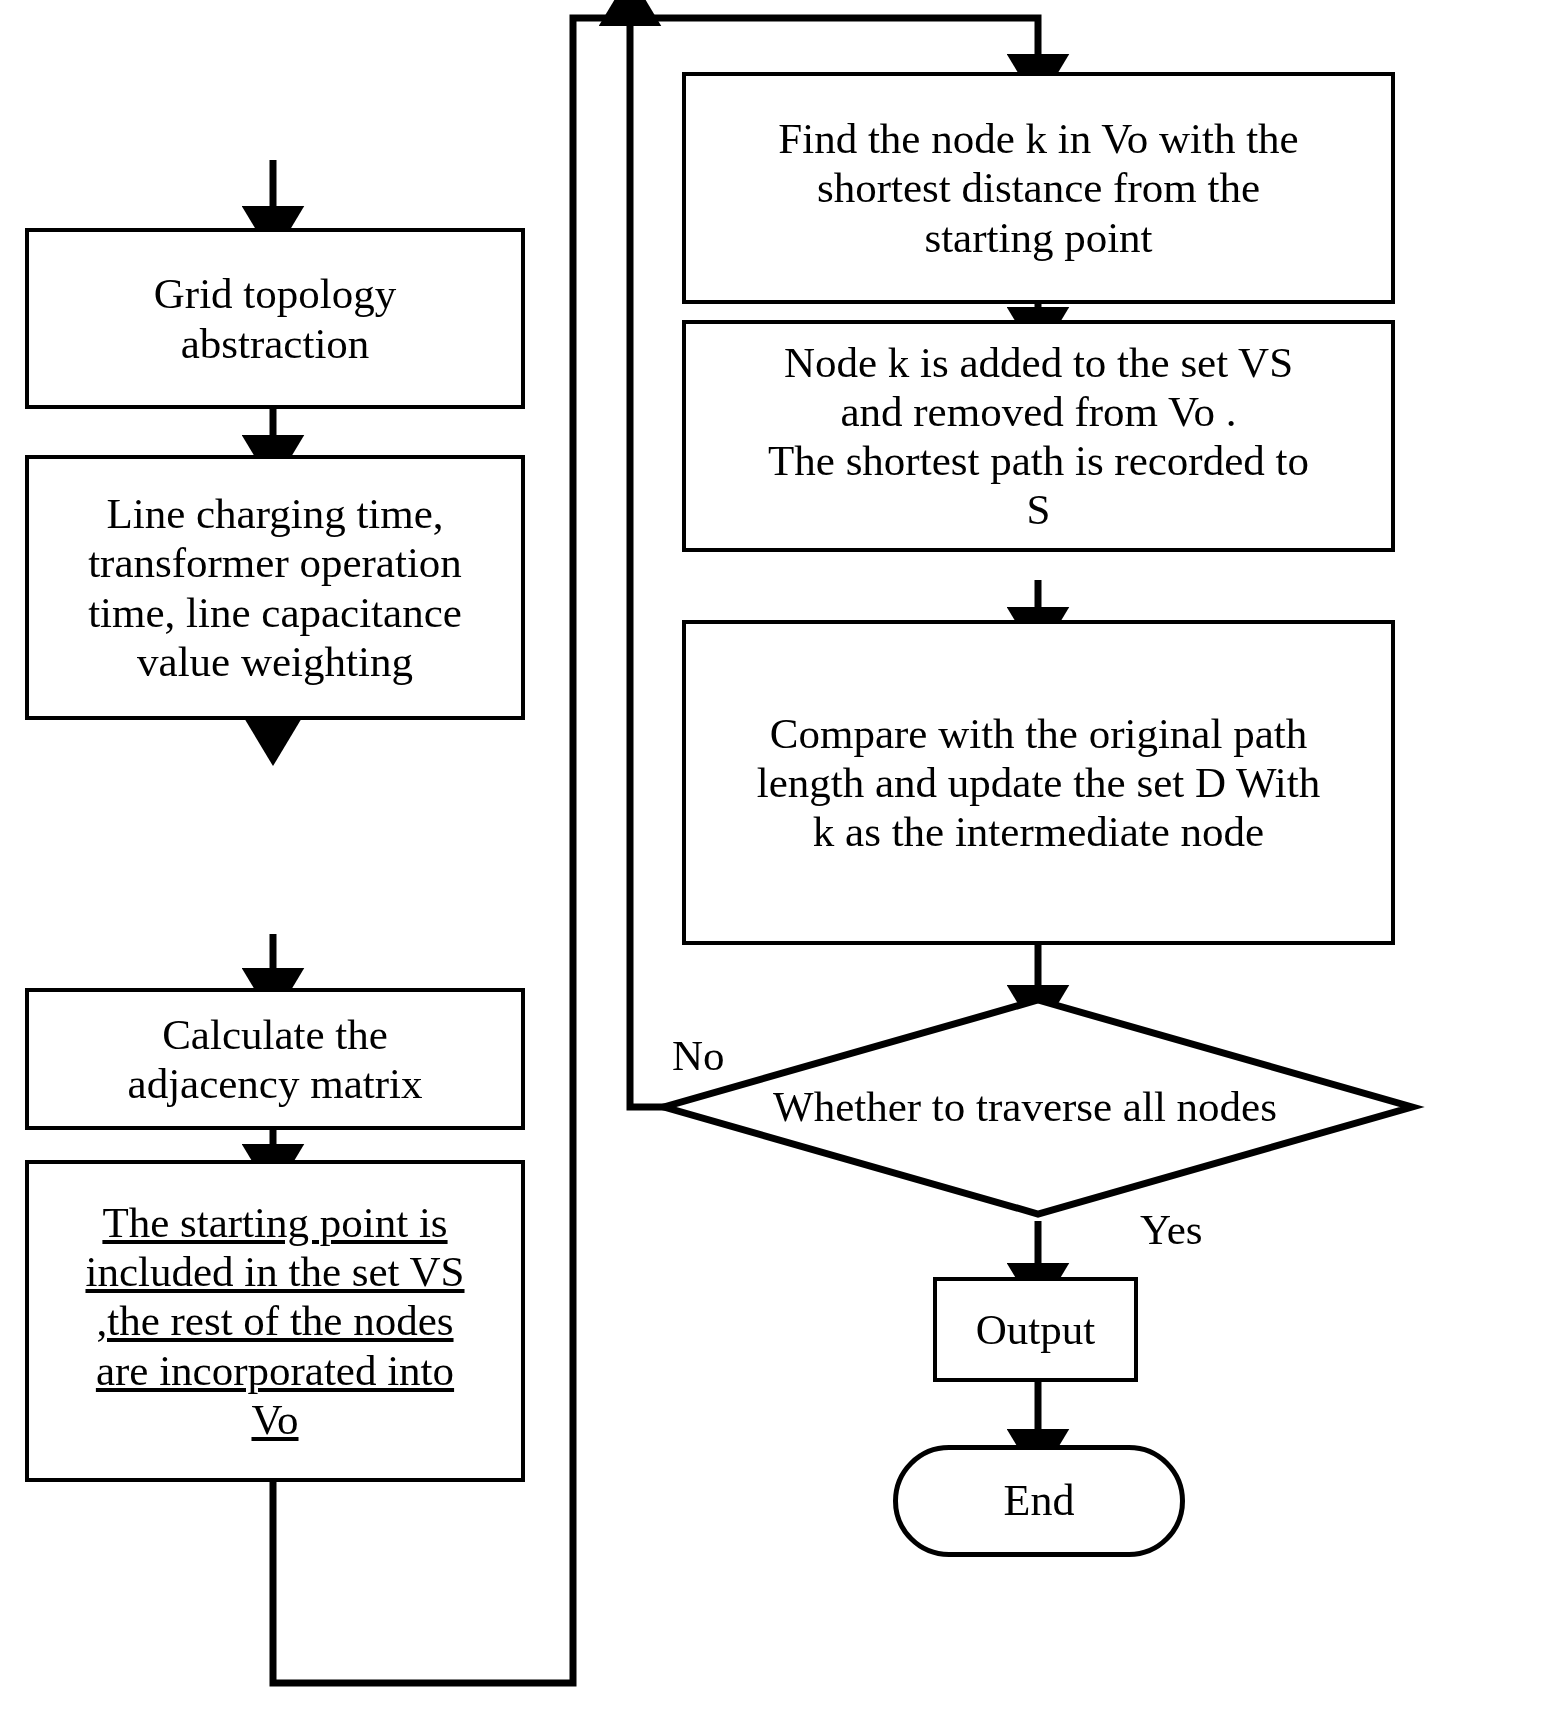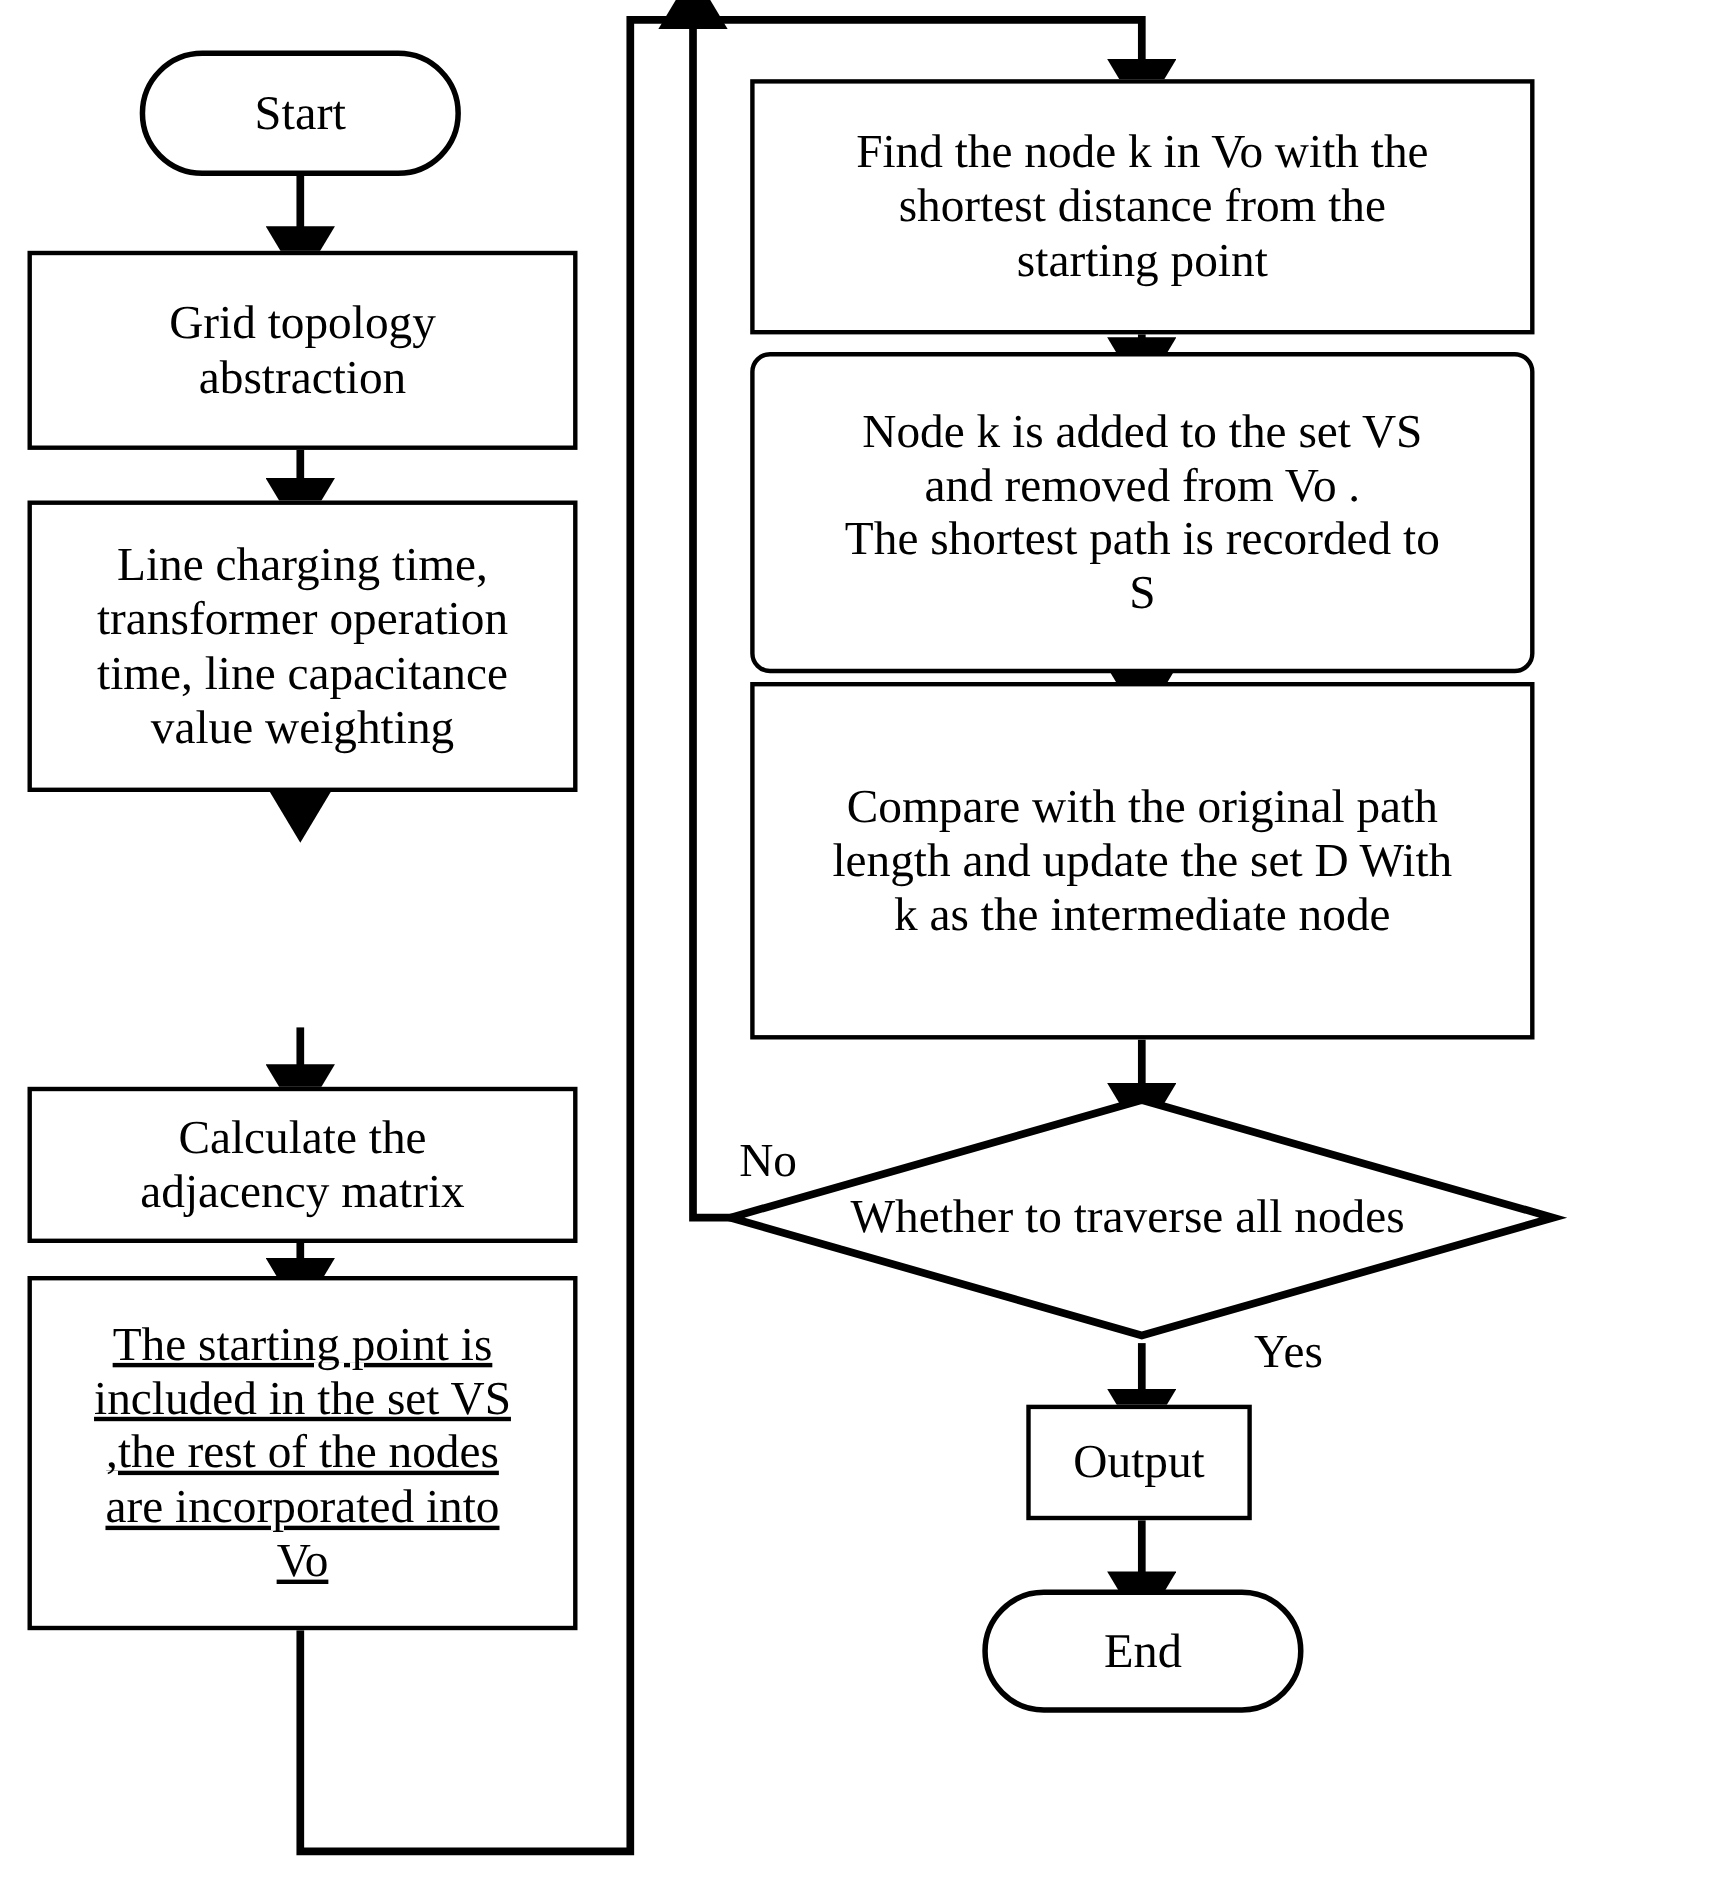--- a/index.html
+++ b/index.html
@@ -51,23 +51,20 @@
       <path d="M678,1107 L630,1107 L630,18" marker-end="url(#ah)"></path>
 
       <path d="M1038,1221 L1038,1271" marker-end="url(#ah)"></path>
 
       <path d="M1038,1382 L1038,1437" marker-end="url(#ah)"></path>
 
       <polygon points="1038,1000 1412,1107 1038,1214 664,1107" fill="#ffffff" stroke="#000" stroke-width="7"></polygon>
     </g>
   </svg>
 
-  <div class="node term" style="left:127px;top:46px;width:292px;height:114px;font-size:44px;">
-    <span class="txt">Start</span>
-  </div>
 
   <div class="node proc" style="left:25px;top:228px;width:500px;height:181px;font-size:43px;">
     <span class="txt">Grid topology
 abstraction</span>
   </div>
 
   <div class="node proc" style="left:25px;top:455px;width:500px;height:265px;font-size:43px;">
     <span class="txt">Line charging time,
 transformer operation
 time, line capacitance
@@ -87,21 +84,21 @@
 are incorporated into
 Vo</span>
   </div>
 
   <div class="node proc" style="left:682px;top:72px;width:713px;height:232px;font-size:43px;">
     <span class="txt">Find the node k in Vo with the
 shortest distance from the
 starting point</span>
   </div>
 
-  <div class="node proc" style="left:682px;top:320px;width:713px;height:292px;font-size:43px;border-radius:18px;">
+  <div class="node proc" style="left:682px;top:320px;width:713px;height:232px;font-size:43px;">
     <span class="txt">Node k is added to the set VS
 and removed from Vo .
 The shortest path is recorded to
 S</span>
   </div>
 
   <div class="node proc" style="left:682px;top:620px;width:713px;height:325px;font-size:43px;">
     <span class="txt">Compare with the original path
 length and update the set D With
 k as the intermediate node</span>

